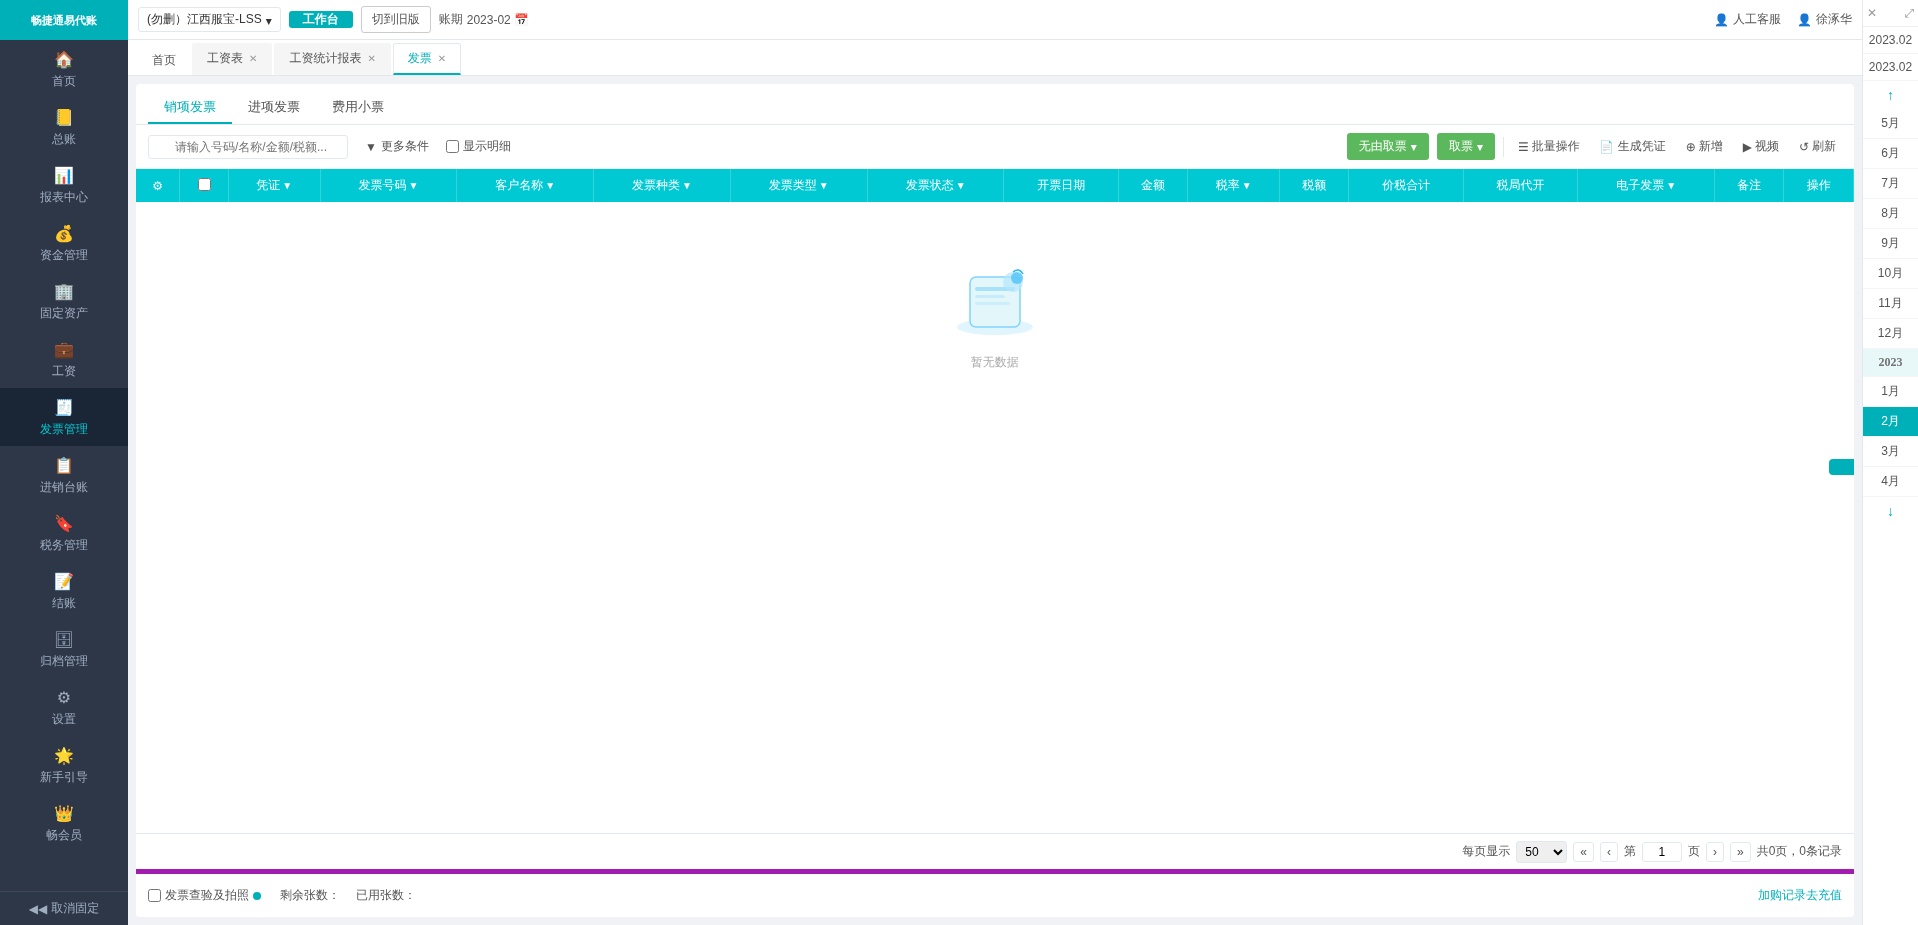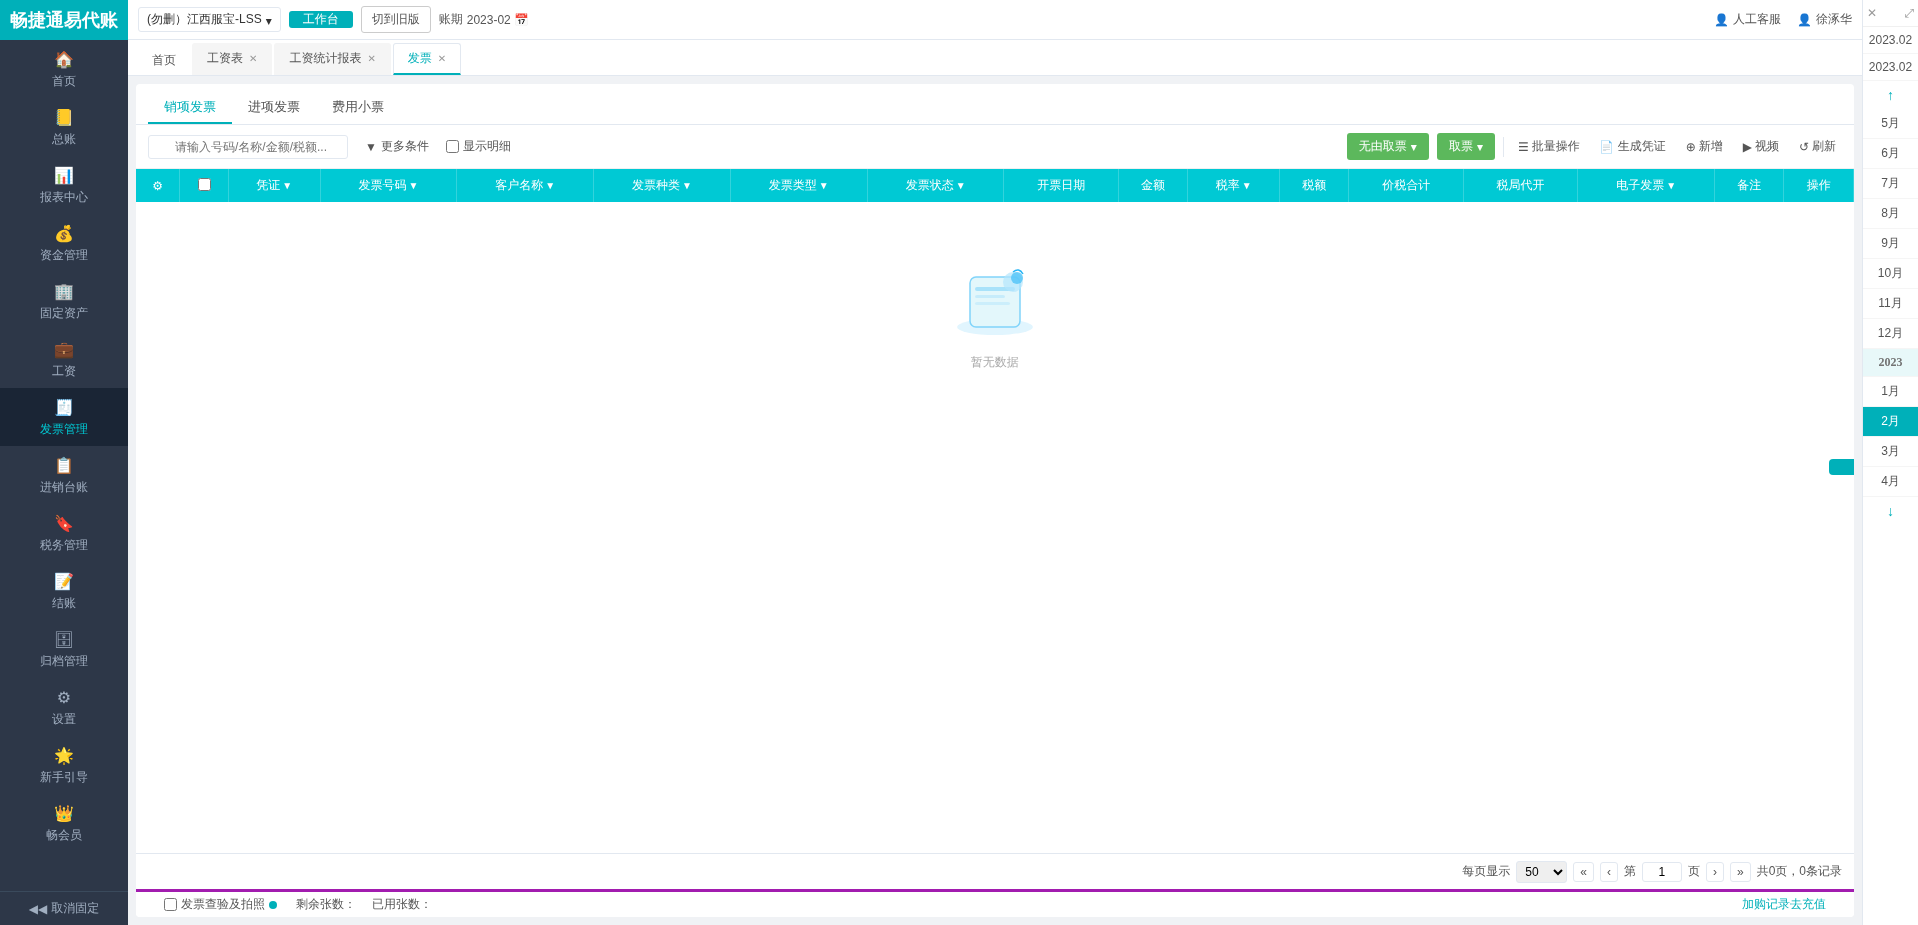--- a/index.html
+++ b/index.html
@@ -14,21 +14,21 @@
       flex-shrink: 0;
       height: 100%;
     }
     .sidebar-logo {
       background: #00b0b9;
       height: 40px;
       display: flex;
       align-items: center;
       justify-content: center;
       color: white;
-      font-size: 18px;
+      font-size: 11px;
       font-weight: bold;
       padding: 0 8px;
     }
     .sidebar-item {
       display: flex;
       flex-direction: column;
       align-items: center;
       padding: 10px 0 8px;
       color: #a0aec0;
       cursor: pointer;
@@ -84,20 +84,21 @@
       font-size: 12px;
     }
     .btn-workspace {
       background: #00b0b9;
       color: white;
       border: none;
       border-radius: 3px;
       padding: 0 14px;
       cursor: pointer;
       font-size: 12px;
+      font-weight: bold;
     }
     .btn-old-version {
       border: 1px solid #ccc;
       background: #fff;
       border-radius: 3px;
       padding: 4px 10px;
       cursor: pointer;
       font-size: 12px;
       color: #555;
     }
@@ -352,26 +353,26 @@
       border: 1px solid #e2e8f0;
       border-radius: 3px;
       padding: 2px 4px;
       text-align: center;
       font-size: 12px;
     }
     .footer-left { display: flex; align-items: center; gap: 8px; }
 
     
     .status-bar {
-      height: 28px;
-      background: #fff;
-      border-top: 3px solid #a21caf;
-      display: flex;
-      align-items: center;
-      padding: 0 28px;
+      height: 48px;
+      background: #fff;
+      border-top: 5px solid #a21caf;
+      display: flex;
+      align-items: center;
+      padding: 0 12px;
       gap: 16px;
       font-size: 12px;
       color: #555;
       flex-shrink: 0;
     }
     .status-bar a { color: #00b0b9; text-decoration: none; }
     .status-dot { width: 8px; height: 8px; border-radius: 50%; background: #00b0b9; display: inline-block; margin-right: 3px; }
 
     
     .right-panel {

